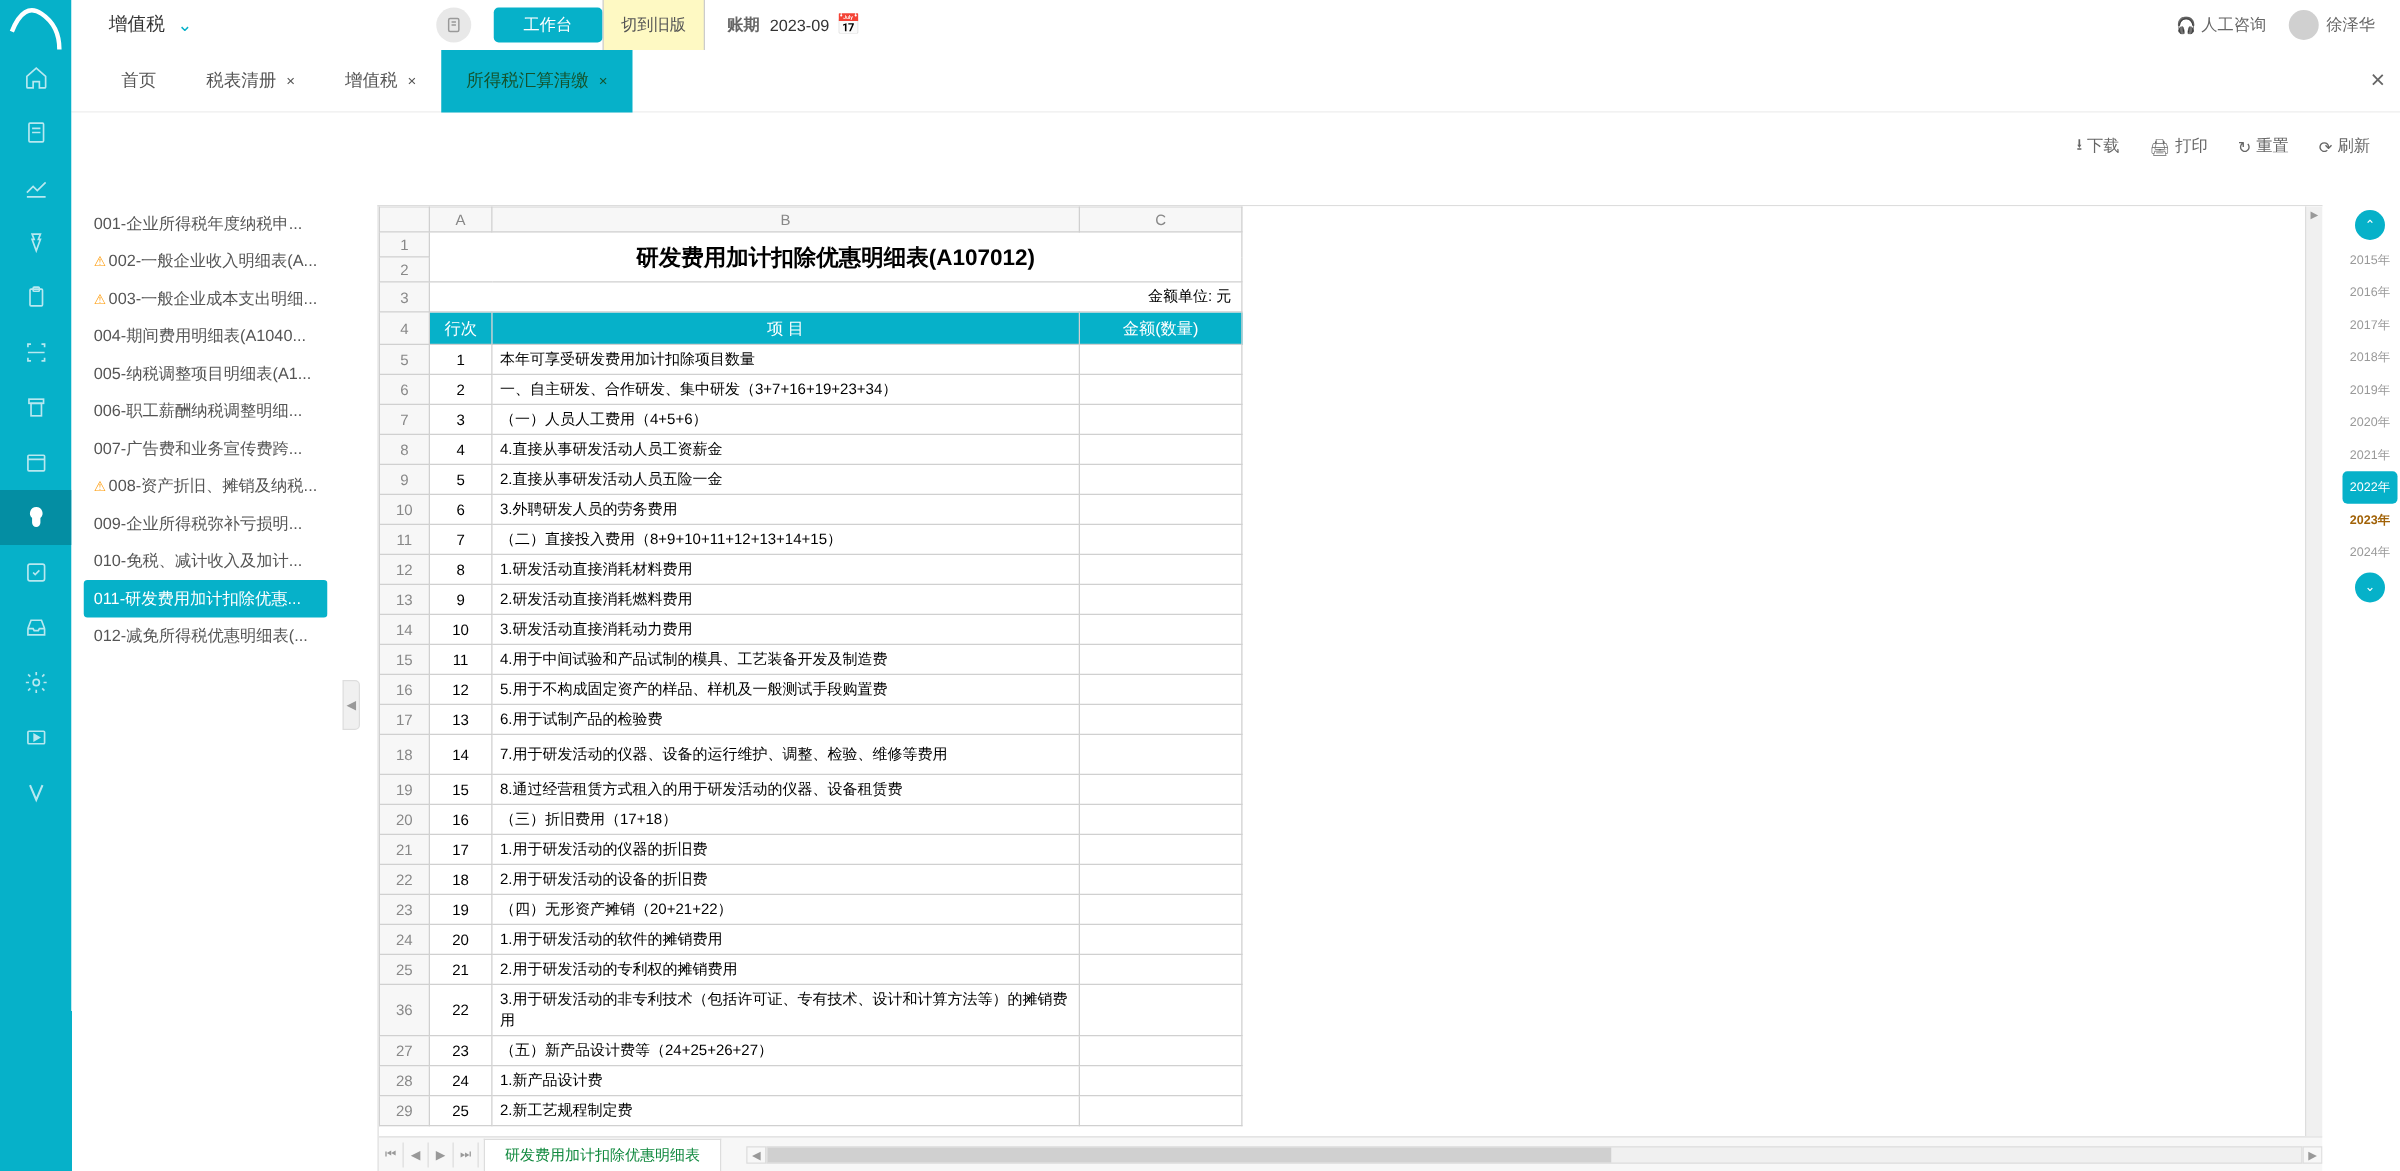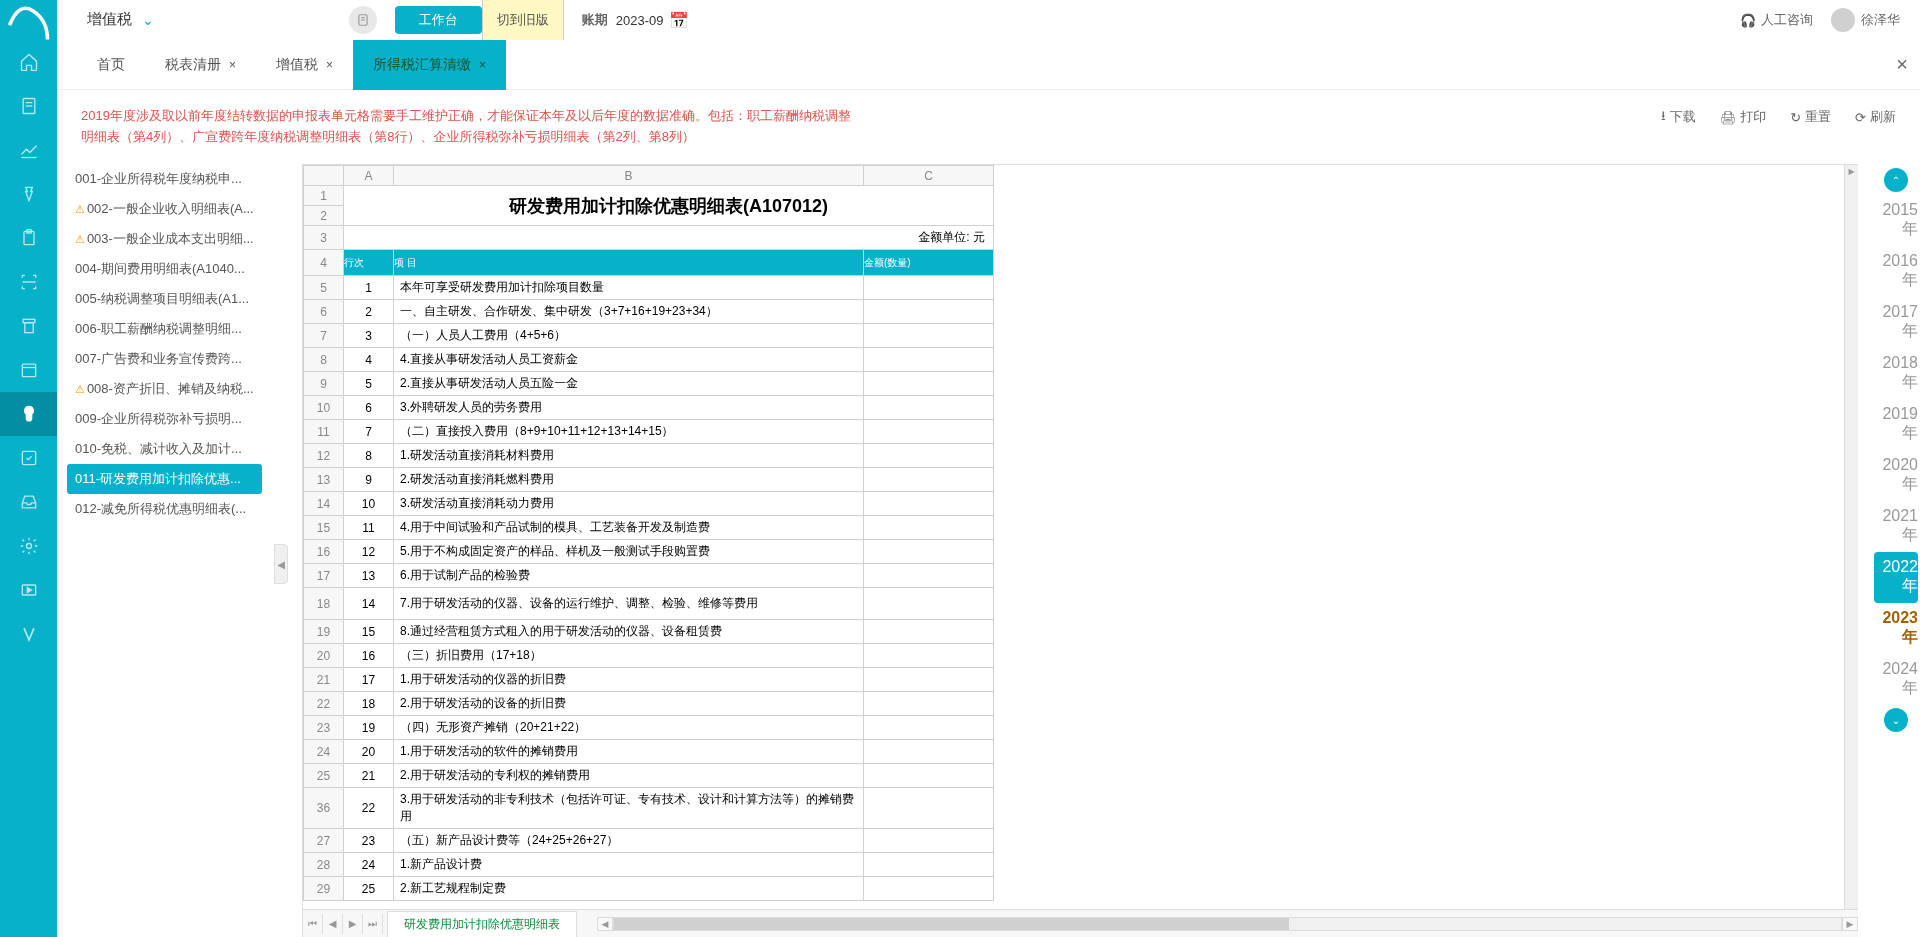--- a/index.html
+++ b/index.html
@@ -53,40 +53,40 @@
 .sheet-grid table { border-collapse: collapse; font-size: 12px; }
 .sheet-grid td, .sheet-grid th { border: 1px solid #d0d0d0; }
 .col-header { background: #f7f7f7; color: #888; text-align: center; font-weight: normal; height: 20px; font-size: 12px; }
 .row-header { background: #f7f7f7; color: #888; text-align: center; width: 40px; font-size: 12px; }
 .ch-corner { width: 40px; background: #f7f7f7; }
 .ch-a { width: 50px; }
 .ch-b { width: 470px; }
 .ch-c { width: 130px; }
 .title-cell { text-align: center; font-weight: bold; font-size: 18px; height: 40px; }
 .unit-cell { text-align: right; padding-right: 8px; height: 24px; font-size: 12px; }
-.th-cell { background: #06b1c9; color: #fff; font-size: 10px; height: 26px; }
+.th-cell { background: #06b1c9; color: #fff; text-align: center; font-size: 13px; height: 26px; }
 .row-num { text-align: center; font-size: 12px; }
 .item-cell { padding: 3px 6px; font-size: 12px; text-align: left; }
 .val-cell { padding: 3px 6px; font-size: 12px; background: #fff; }
 .data-row td { height: 22px; }
 .tall-row td { height: 32px; }
 
 .sheet-bottom { height: 28px; display: flex; align-items: center; border-top: 1px solid #ddd; background: #f7f7f7; }
 .sheet-nav { display: flex; }
 .sheet-nav-btn { width: 20px; height: 20px; display: flex; align-items: center; justify-content: center; color: #999; cursor: pointer; border-right: 1px solid #ddd; font-size: 10px; }
 .sheet-tab { padding: 4px 16px; background: #fff; border: 1px solid #ddd; border-bottom: none; color: #10893e; font-size: 12px; margin-left: 4px; }
 .sheet-hscroll { flex: 1; height: 16px; margin-left: 20px; display: flex; align-items: center; }
 .hscroll-track { flex: 1; height: 14px; background: #f0f0f0; border: 1px solid #ddd; position: relative; }
 .hscroll-thumb { position: absolute; left: 0; top: 0; bottom: 0; width: 55%; background: #d0d0d0; }
 .hscroll-arrow { width: 16px; height: 14px; display: flex; align-items: center; justify-content: center; color: #999; font-size: 9px; border: 1px solid #ddd; }
 
 .sheet-splitter { position: absolute; right: 0; top: 0; bottom: 28px; width: 14px; background: #f0f0f0; border-left: 1px solid #ddd; display: flex; align-items: flex-start; justify-content: center; padding-top: 2px; font-size: 8px; color: #999; }
 
 .year-panel { width: 48px; padding-top: 2px; display: flex; flex-direction: column; align-items: center; gap: 1px; }
-.year-btn { width: 44px; padding: 6px 0; text-align: right; font-size: 16px; color: #999; cursor: pointer; border-radius: 4px; }
+.year-btn { width: 44px; padding: 6px 0; text-align: center; font-size: 10px; color: #999; cursor: pointer; border-radius: 4px; }
 .year-btn.current { background: #06b1c9; color: #fff; }
 .year-btn.bold { color: #a16207; font-weight: bold; }
 .year-scroll { width: 24px; height: 24px; border-radius: 50%; background: #06b1c9; color: #fff; display: flex; align-items: center; justify-content: center; font-size: 10px; margin: 2px 0; cursor: pointer; }
 </style>
 </head>
 <body>
 
 <div class="sidebar">
   <div class="sidebar-logo">
       <svg viewBox="0 0 24 24" fill="none" stroke="#fff" stroke-width="1.5">
@@ -217,21 +217,20 @@
     </div>
   <div class="tab active">
       <span>所得税汇算清缴</span>
       <span class="tab-close">×</span>
     </div>
   <div class="tabbar-close-all">×</div>
 </div>
 
 <div class="content">
   <div class="warning-row">
-    <div class="warning-text">2019年度涉及取以前年度结转数据的申报表单元格需要手工维护正确，才能保证本年及以后年度的数据准确。包括：职工薪酬纳税调整明细表（第4列）、广宣费跨年度纳税调整明细表（第8行）、企业所得税弥补亏损明细表（第2列、第8列）</div>
     <div class="action-buttons">
       <div class="action-btn">
           <span>⭳</span>
           <span>下载</span>
         </div>
       <div class="action-btn">
           <span>🖨</span>
           <span>打印</span>
         </div>
       <div class="action-btn">

